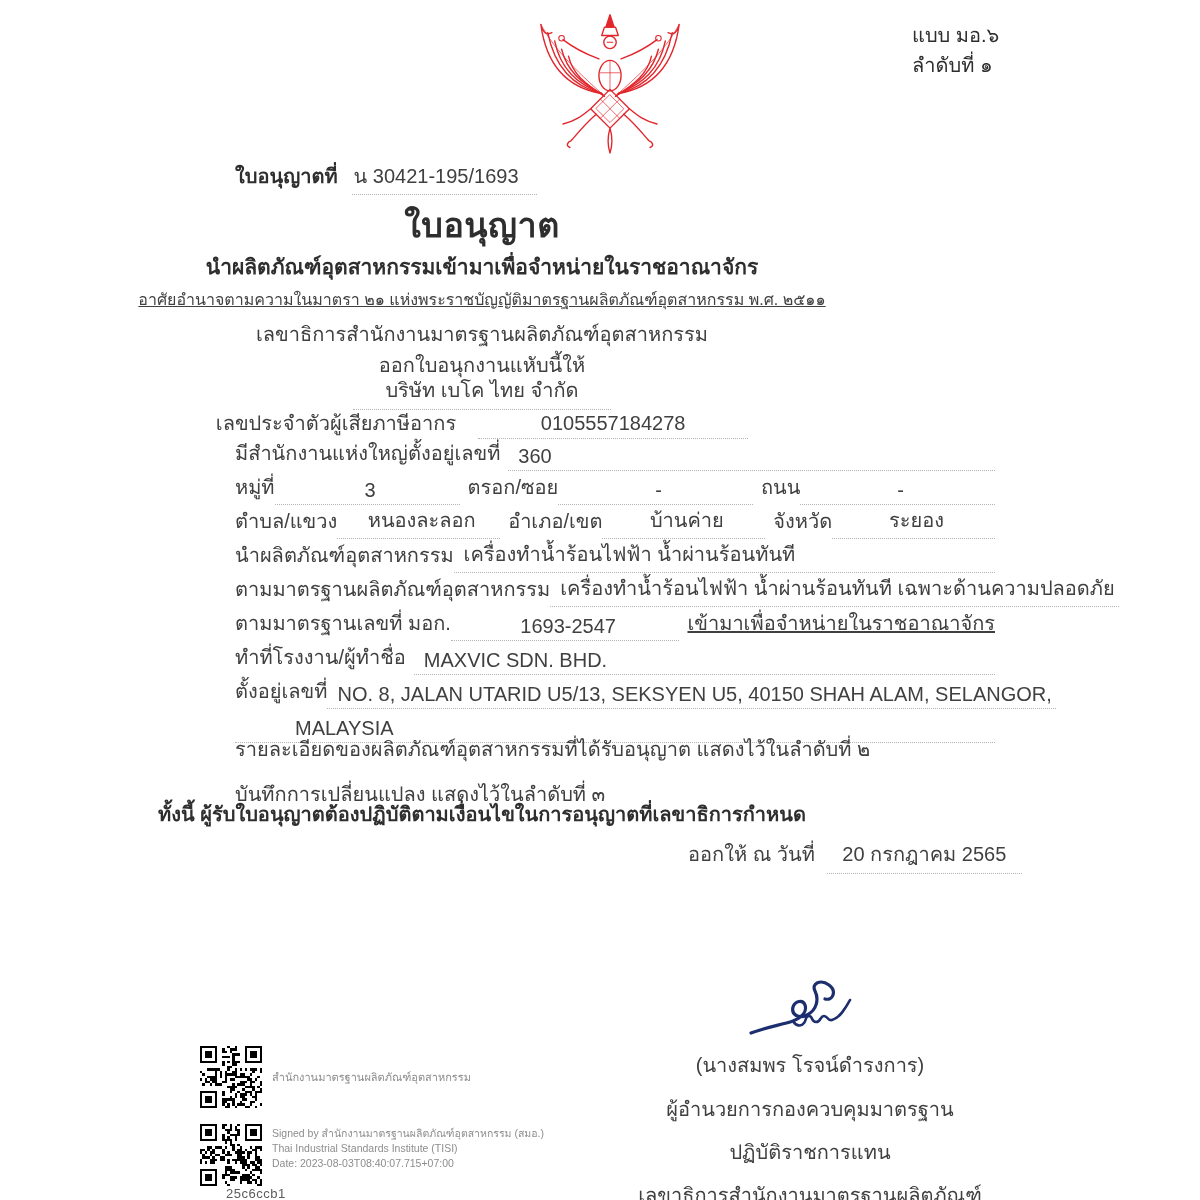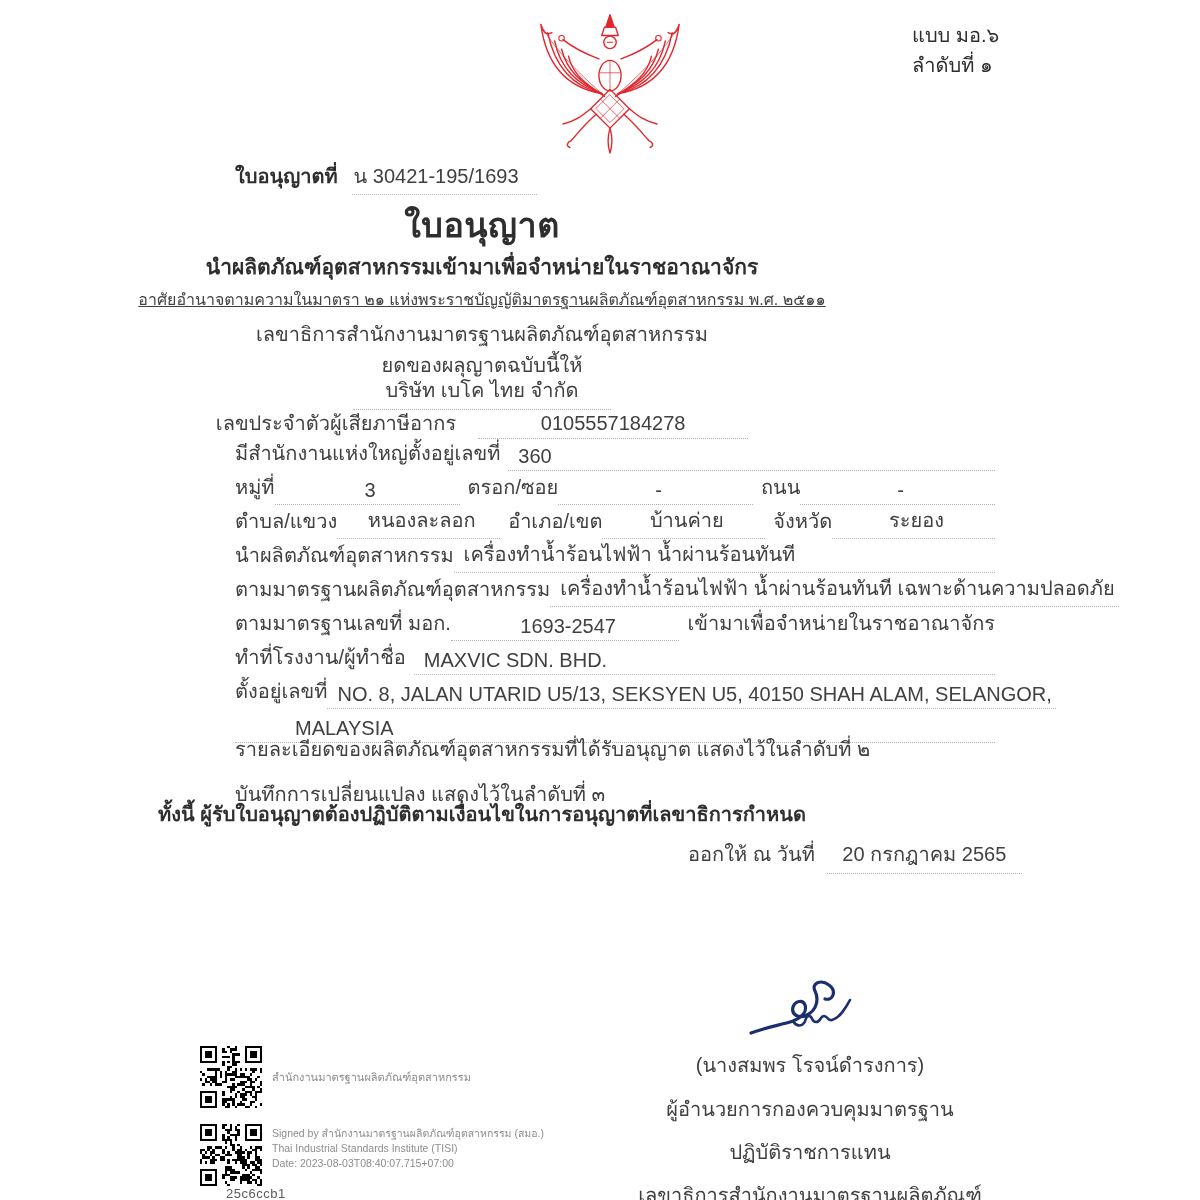--- a/index.html
+++ b/index.html
@@ -33,21 +33,21 @@
   .tax-line { top:407px; font-size:20px; }
   .tax-line .lbl { margin-right:22px; }
   .tax-line .val { display:inline-block; width:270px; border-bottom:1.5px dotted #b3b3b3; padding-bottom:3px; text-align:center; }
 
   
   .fields { left:235px; top:438px; width:760px; font-size:20px; }
   .frow { display:flex; align-items:flex-end; height:33px; margin-bottom:1px; }
   .frow .lbl { white-space:nowrap; padding-bottom:2px; }
   .frow .fill { flex:1; border-bottom:1.5px dotted #b3b3b3; padding:0 4px 2px 10px; white-space:nowrap; }
   .frow .fill.ctr { text-align:center; }
-  .frow .plain { white-space:nowrap; padding-bottom:2px; }
+  .frow .plain { white-space:nowrap; padding-bottom:2px;text-decoration:underline; }
   .gap { width:8px; }
 
   .notes { left:235px; top:733px; width:760px; font-size:20px; }
   .notes .nline { margin-bottom:13px; }
   .cond { top:798px; font-size:20px; }
   .issue-row { left:688px; top:838px; font-size:20px; }
   .issue-row .val { display:inline-block; width:195px; text-align:center; border-bottom:1.5px dotted #b3b3b3; padding-bottom:3px; margin-left:12px; }
 
   
   .sig-block { left:600px; top:975px; width:420px; text-align:center; font-size:20px; }
@@ -104,21 +104,21 @@
   </div>
 
   <div class="abs license-row">
     <span class="lbl">ใบอนุญาตที่</span><span class="val">น 30421-195/1693</span>
   </div>
 
   <div class="abs center doc-title bold">ใบอนุญาต</div>
   <div class="abs center doc-subtitle bold">นำผลิตภัณฑ์อุตสาหกรรมเข้ามาเพื่อจำหน่ายในราชอาณาจักร</div>
   <div class="abs center pre1">อาศัยอำนาจตามความในมาตรา ๒๑ แห่งพระราชบัญญัติมาตรฐานผลิตภัณฑ์อุตสาหกรรม พ.ศ. ๒๕๑๑</div>
   <div class="abs center pre2">เลขาธิการสำนักงานมาตรฐานผลิตภัณฑ์อุตสาหกรรม</div>
-  <div class="abs center pre3">ยดของผลุญาตฉบับนี้ให้</div>
+  <div class="abs center pre3">ออกใบอนุกงานแหับนี้ให้</div>
 
   <div class="abs center company-line">
     <span class="val">บริษัท เบโค ไทย จำกัด</span>
   </div>
   <div class="abs center tax-line">
     <span class="lbl">เลขประจำตัวผู้เสียภาษีอากร</span><span class="val">0105557184278</span>
   </div>
 
   <div class="abs fields">
     <div class="frow">

